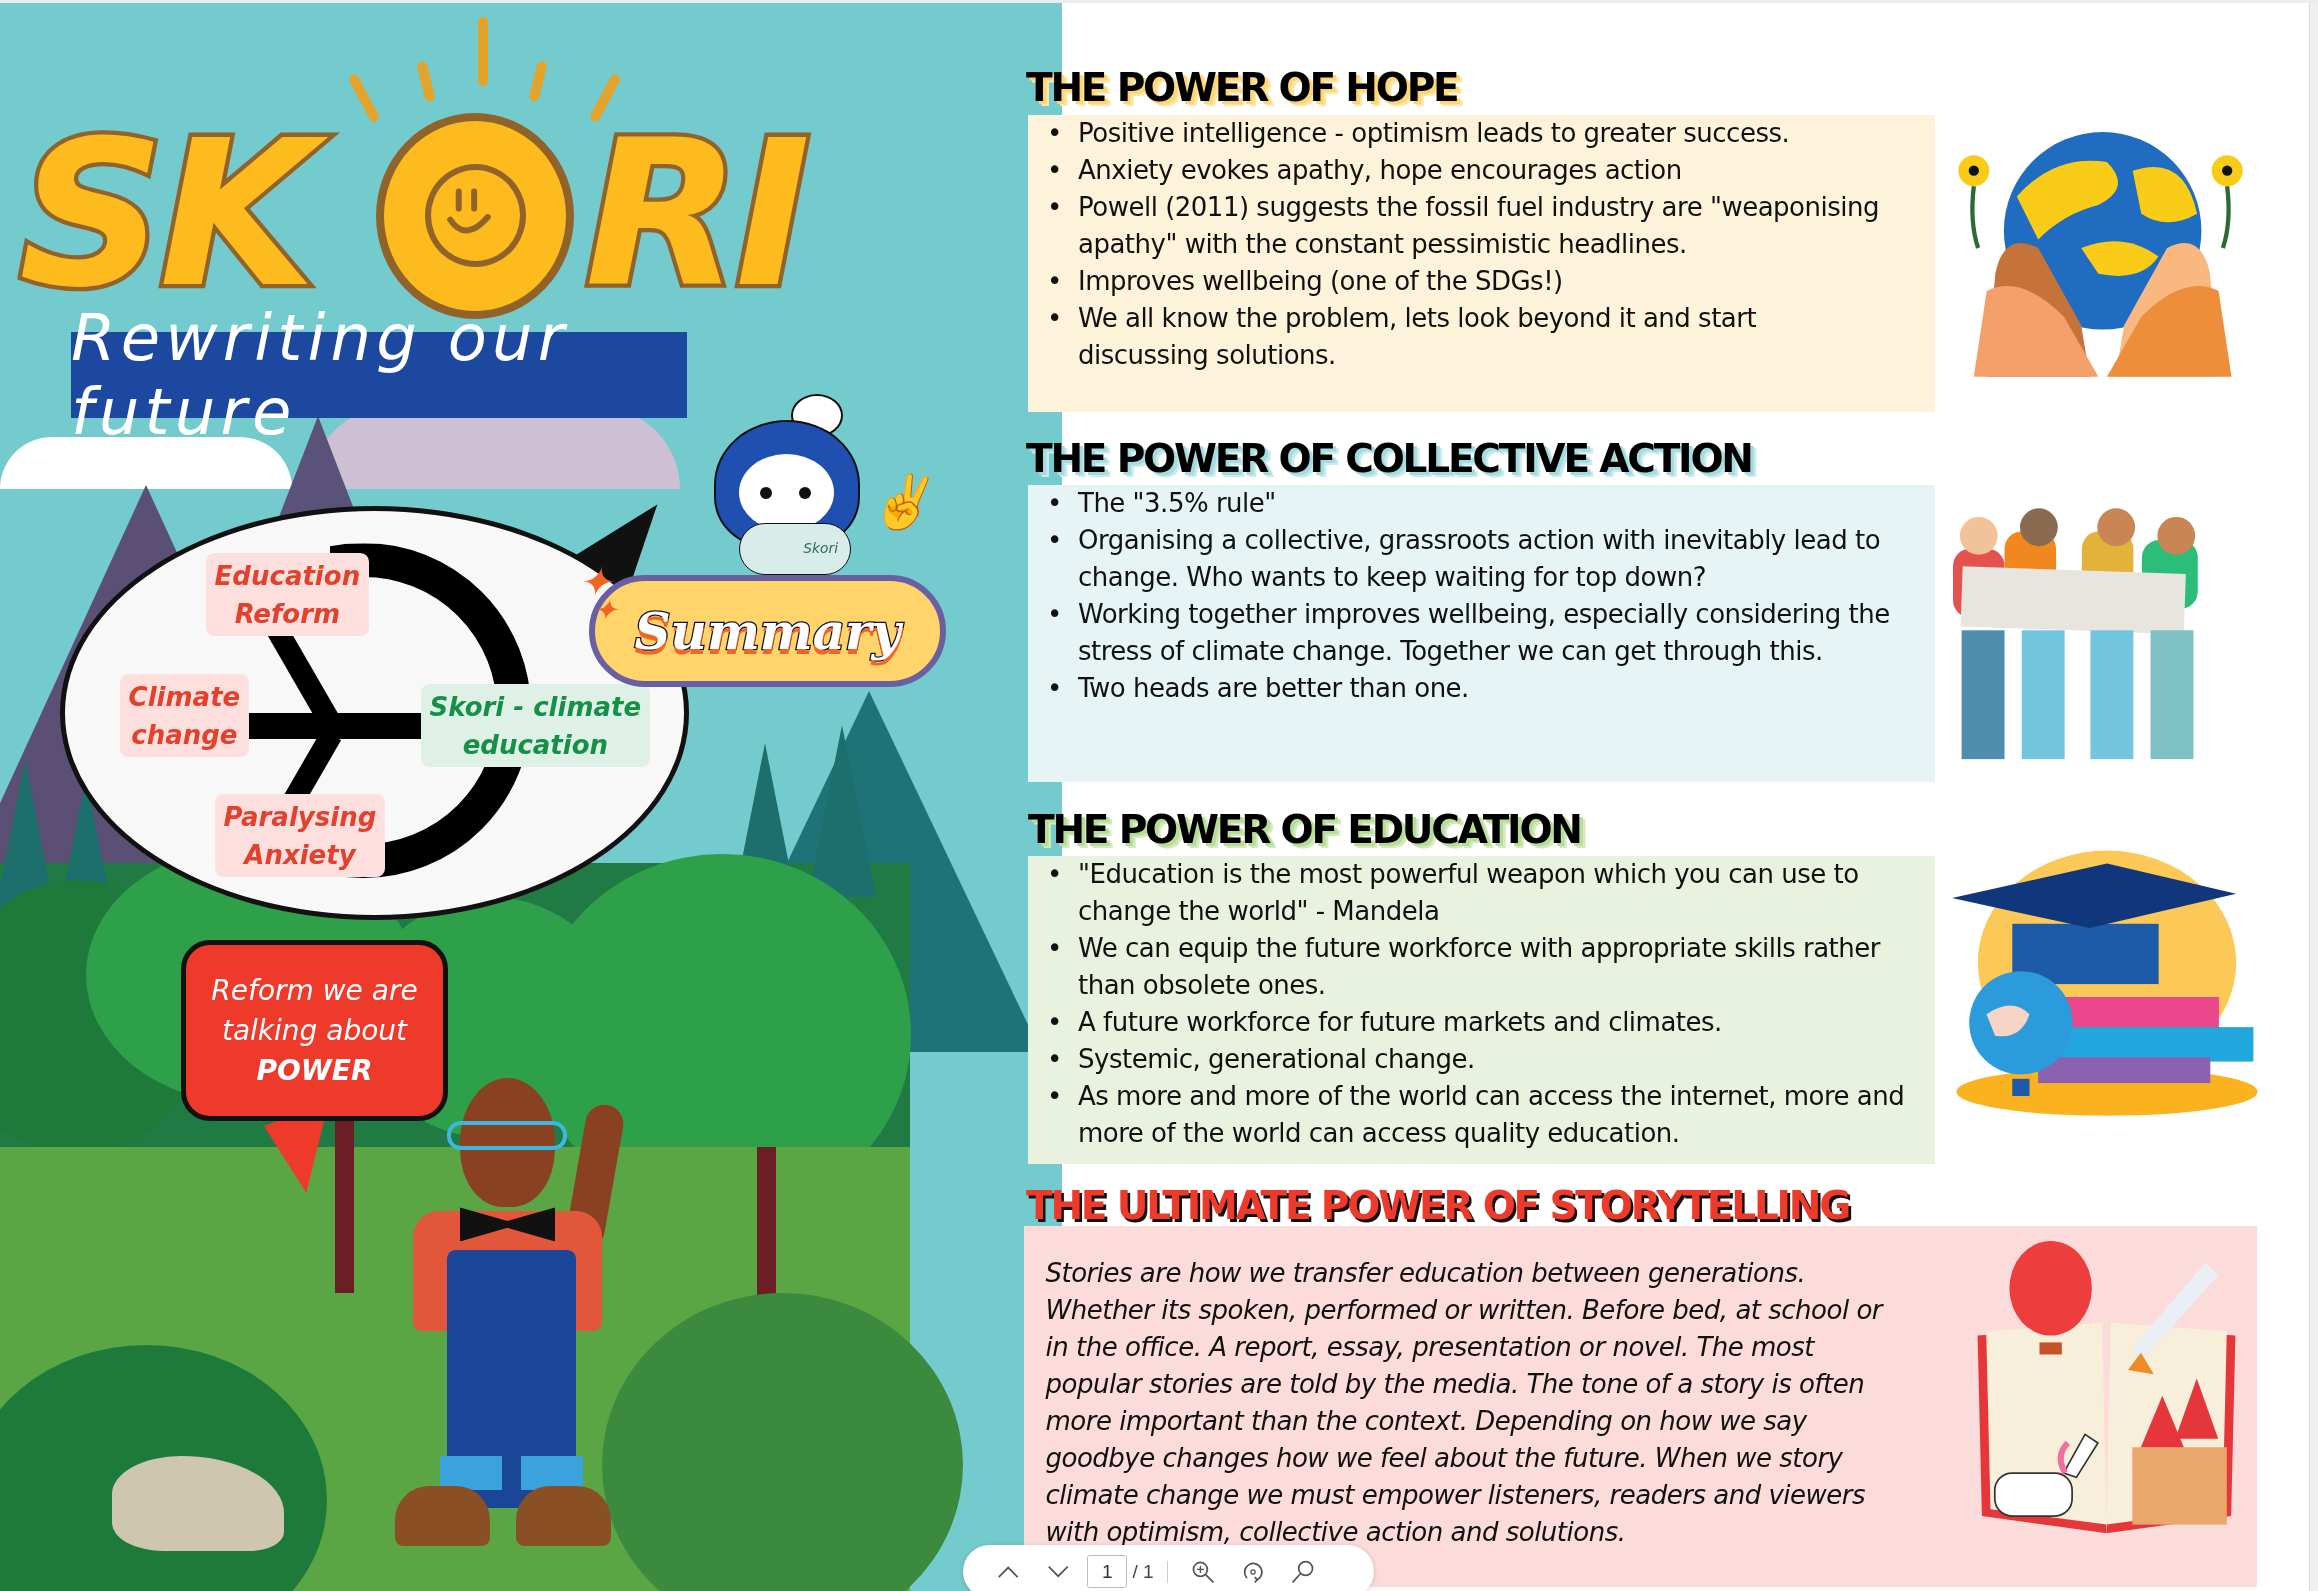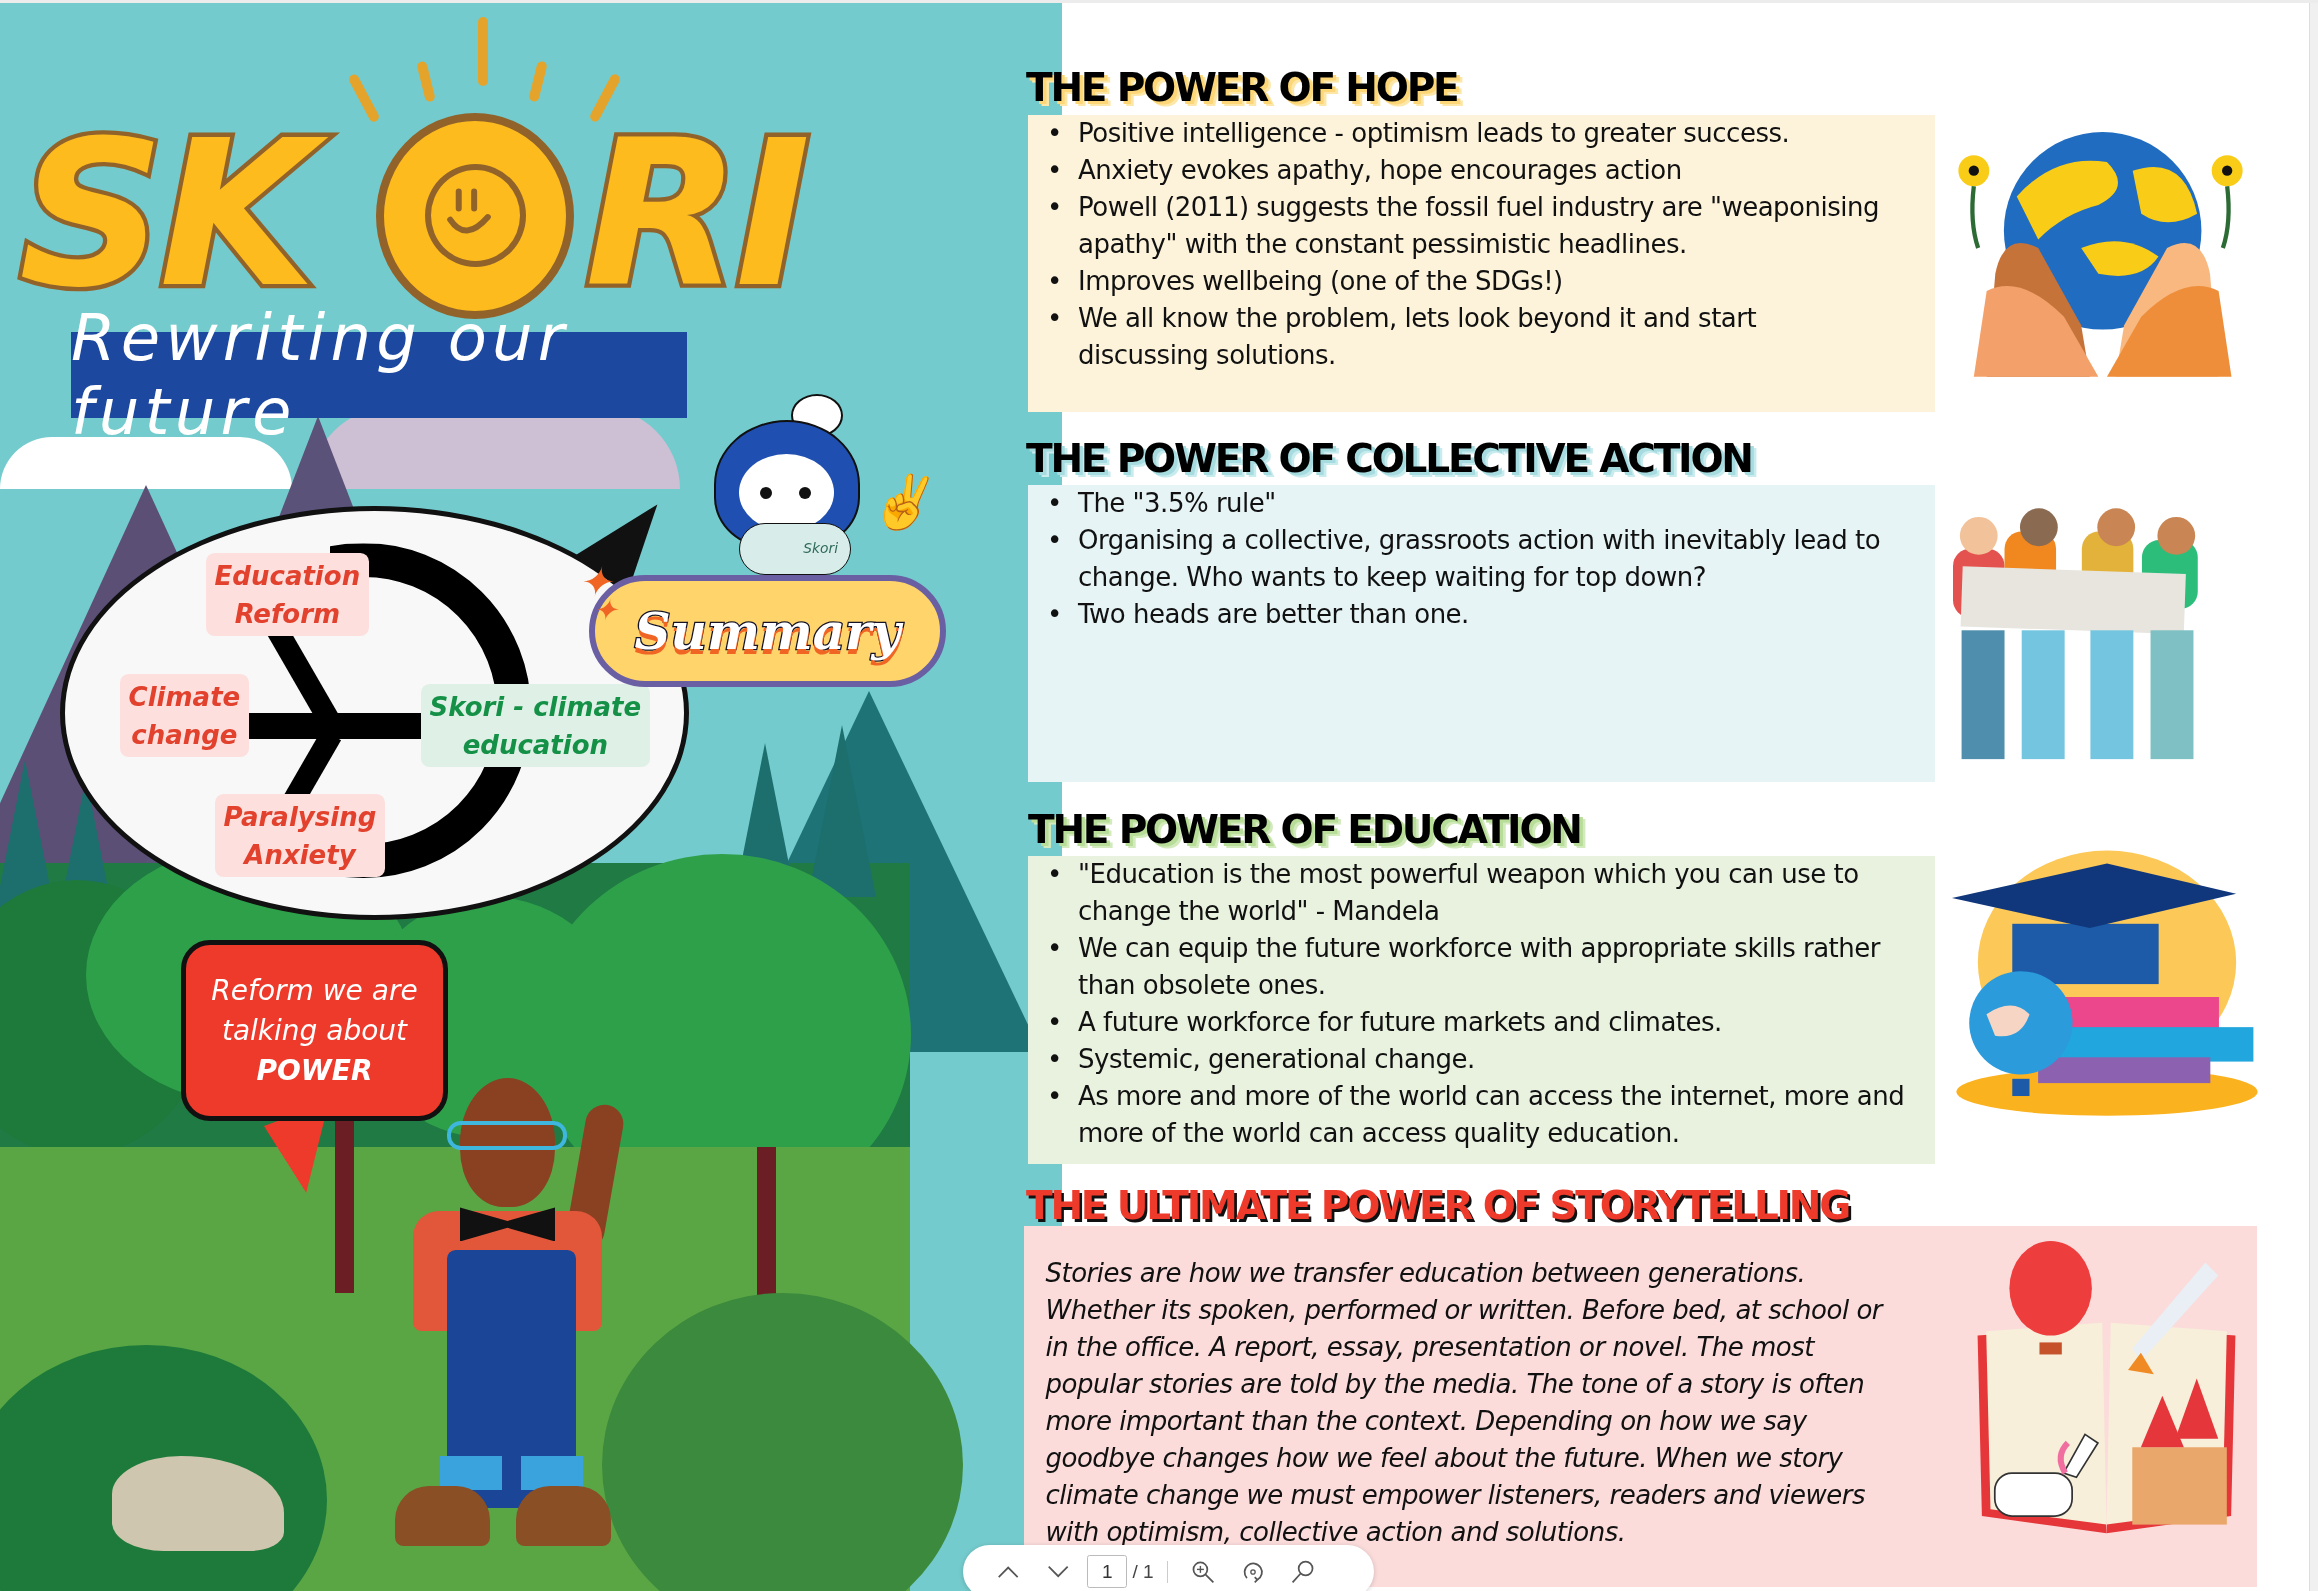--- a/index.html
+++ b/index.html
@@ -204,20 +204,21 @@
       <path d="M45 98 Q40 140 50 170" stroke="#2c6b34" stroke-width="5" fill="none"></path>
       <path d="M340 98 Q345 140 335 170" stroke="#2c6b34" stroke-width="5" fill="none"></path>
     </svg>
   </div>
 
   <div class="section-title" style="left:1026px;top:436px;text-shadow:3.4px 3.4px 0 #a6dbe0, 6px 5.2px 0 #c8ebee;">THE POWER OF COLLECTIVE ACTION</div>
   <div class="section-box" style="left:1028px;top:482px;width:907px;height:297px;background:#e6f4f6;">
     <ul class="bullets">
       <li>The "3.5% rule"</li>
       <li style="max-width:851px;">Organising a collective, grassroots action with inevitably lead to change. Who wants to keep waiting for top down?</li>
+      <li style="max-width:843px;">Working together improves wellbeing, especially considering the stress of climate change. Together we can get through this.</li>
       <li>Two heads are better than one.</li>
     </ul>
   </div>
   <div class="illus" style="left:1944px;top:477px;width:310px;height:292px;">
     <svg width="310" height="292" viewBox="0 0 360 340">
       <rect x="10" y="80" width="60" height="80" rx="20" fill="#e4524f"></rect>
       <rect x="70" y="60" width="60" height="80" rx="20" fill="#f0881f"></rect>
       <rect x="160" y="60" width="60" height="80" rx="20" fill="#e2b23a"></rect>
       <rect x="230" y="70" width="65" height="80" rx="20" fill="#2dbd7a"></rect>
       <circle cx="40" cy="65" r="22" fill="#f2c39a"></circle>

